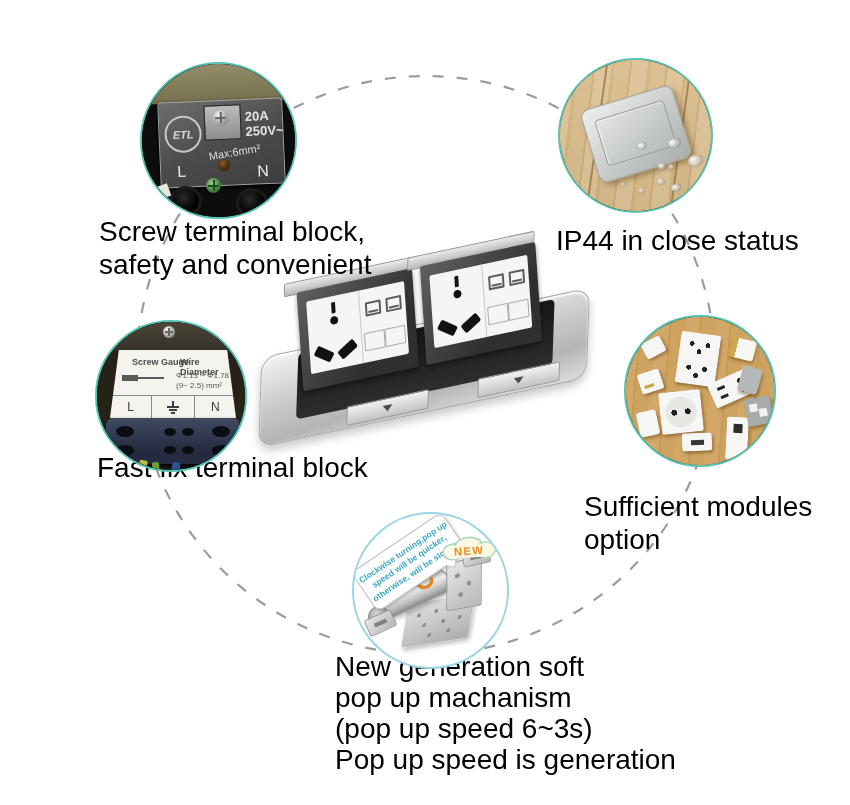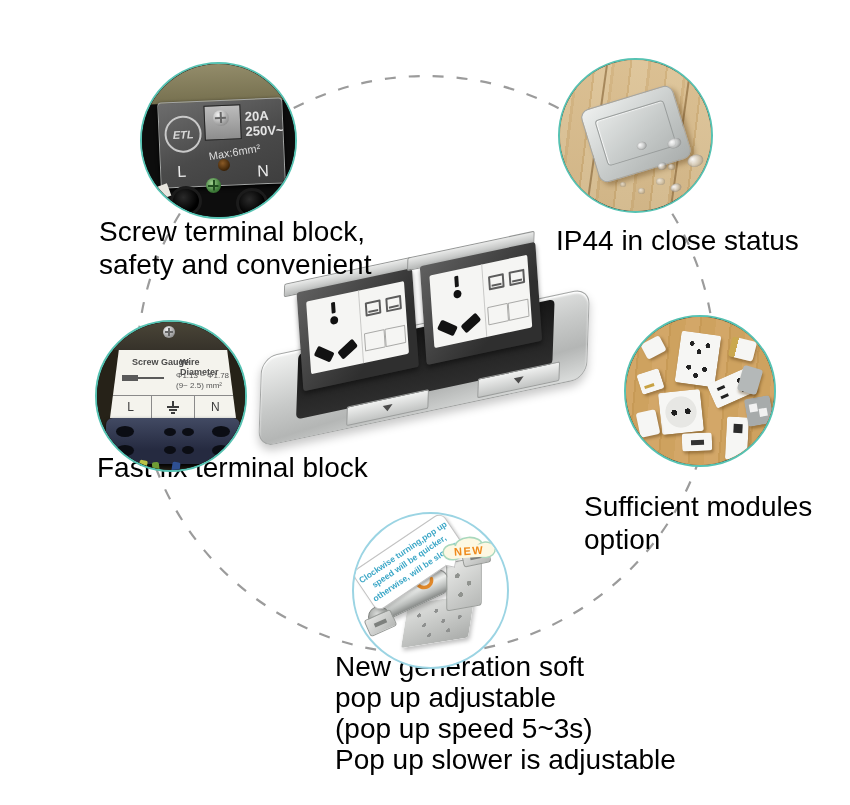--- a/index.html
+++ b/index.html
@@ -415,18 +415,18 @@
 
   <div class="caption cap-tl">
     <div>Screw terminal block,</div>
     <div>safety and convenient</div>
   </div>
   <div class="caption cap-tr">IP44 in close status</div>
   <div class="caption cap-ml">Fast fix terminal block</div>
   <div class="caption cap-mr">Sufficient modules option</div>
   <div class="caption cap-bottom">
     <div>New generation soft</div>
-    <div>pop up adjustable</div>
-    <div>(pop up speed 5~3s)</div>
-    <div>Pop up slower is adjustable</div>
+    <div>pop up machanism</div>
+    <div>(pop up speed 6~3s)</div>
+    <div>Pop up speed is generation</div>
   </div>
 
 </div>
 
 </body></html>

